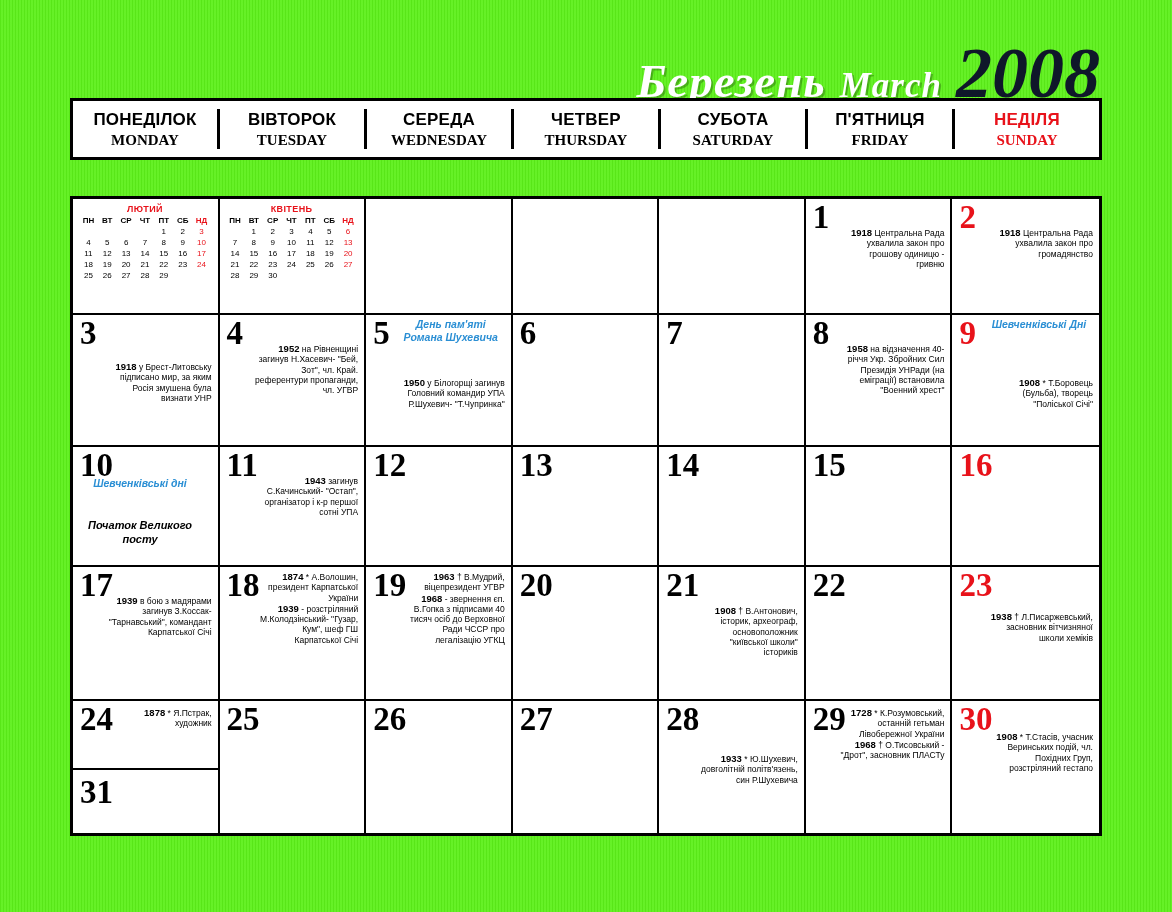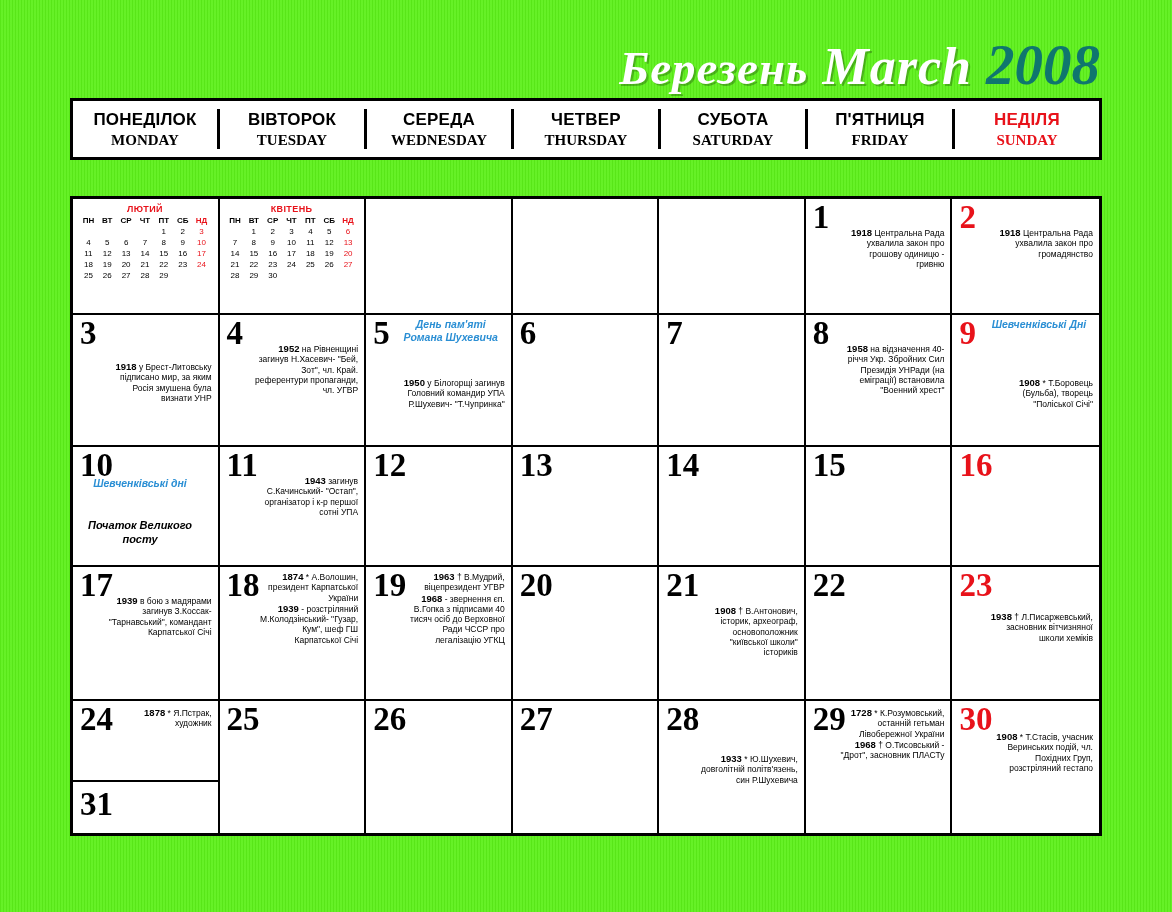--- a/index.html
+++ b/index.html
@@ -44,32 +44,32 @@
     font-weight: bold;
     font-size: 47px;
     color: #ffffff;
     letter-spacing: 1px;
     text-shadow: 2px 2px 0 rgba(0,0,0,0.25);
   }
   .title-month-en {
     font-family: "Liberation Serif", serif;
     font-style: italic;
     font-weight: bold;
-    font-size: 52px;
+    font-size: 35px;
     color: #ffffff;
     letter-spacing: 1px;
     text-shadow: 2px 2px 0 rgba(0,0,0,0.25);
     text-align: center;
   }
   .title-year {
     font-family: "Liberation Serif", serif;
     font-style: italic;
     font-weight: bold;
-    font-size: 57px;
-    color: #0f766e;
+    font-size: 72px;
+    color: #0f172a;
     letter-spacing: 0px;
   }
 
   
   .header-row {
     position: absolute;
     left: 70px;
     top: 98px;
     width: 1032px;
     height: 62px;
@@ -225,21 +225,21 @@
     font-size: 8px;
   }
   .mini .wk { color: #e8121a; }
   .mini .sun { color: #e8121a; }
 
   
   .subday {
     position: absolute;
     left: 0;
     right: 0;
-    bottom: 0;
+    bottom: 12px;
     height: 54px;
     border-top: 2px solid #000;
   }
   .subday .daynum {
     top: 6px;
   }
 </style>
 </head>
 <body>
 

